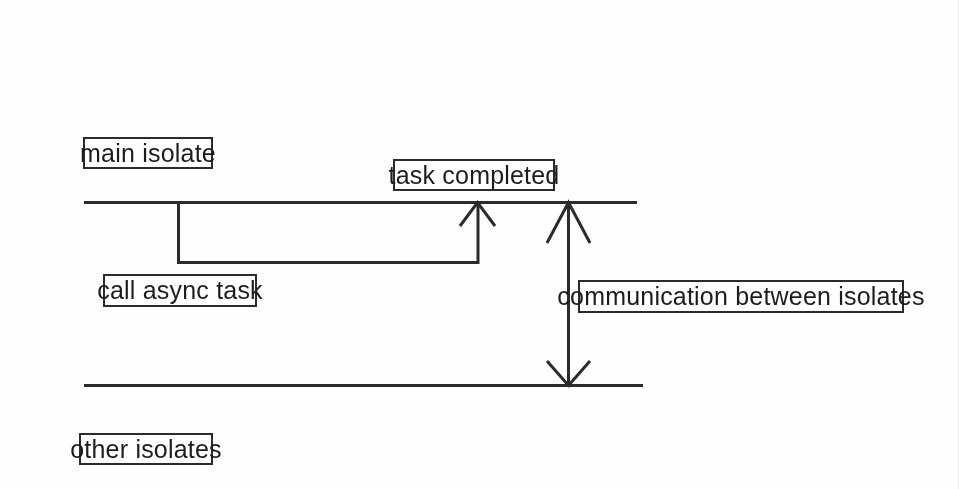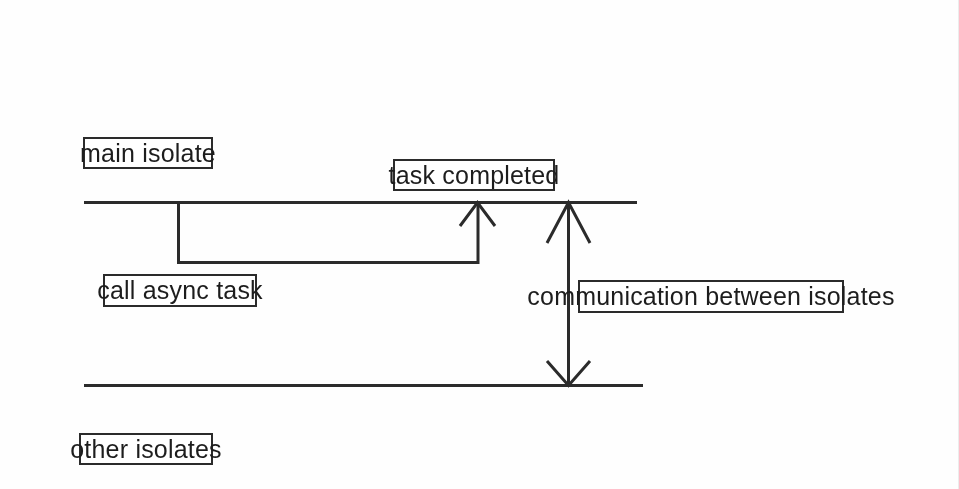--- a/index.html
+++ b/index.html
@@ -40,21 +40,21 @@
     display: flex;
     align-items: center;
     justify-content: center;
     padding: 0 7px;
     white-space: nowrap;
     user-select: none;
   }
   .label-box.lb-main      { left: 83px;  top: 137px; width: 130px; height: 32px; }
   .label-box.lb-task      { left: 393px; top: 159px; width: 162px; height: 32px; }
   .label-box.lb-call      { left: 103px; top: 274px; width: 154px; height: 33px; }
-  .label-box.lb-comm      { left: 578px; top: 280px; width: 266px; height: 33px; }
+  .label-box.lb-comm      { left: 578px; top: 280px; width: 326px; height: 33px; }
   .label-box.lb-other     { left: 79px;  top: 433px; width: 134px; height: 32px; }
 </style>
 </head>
 <body>
 
 <div id="canvas">
 
   <svg id="diagram-svg" viewBox="0 0 959 489">
 
     <line x1="84" y1="202.5" x2="637" y2="202.5" stroke="#2b2b2b" stroke-width="3" stroke-linecap="butt"></line>

